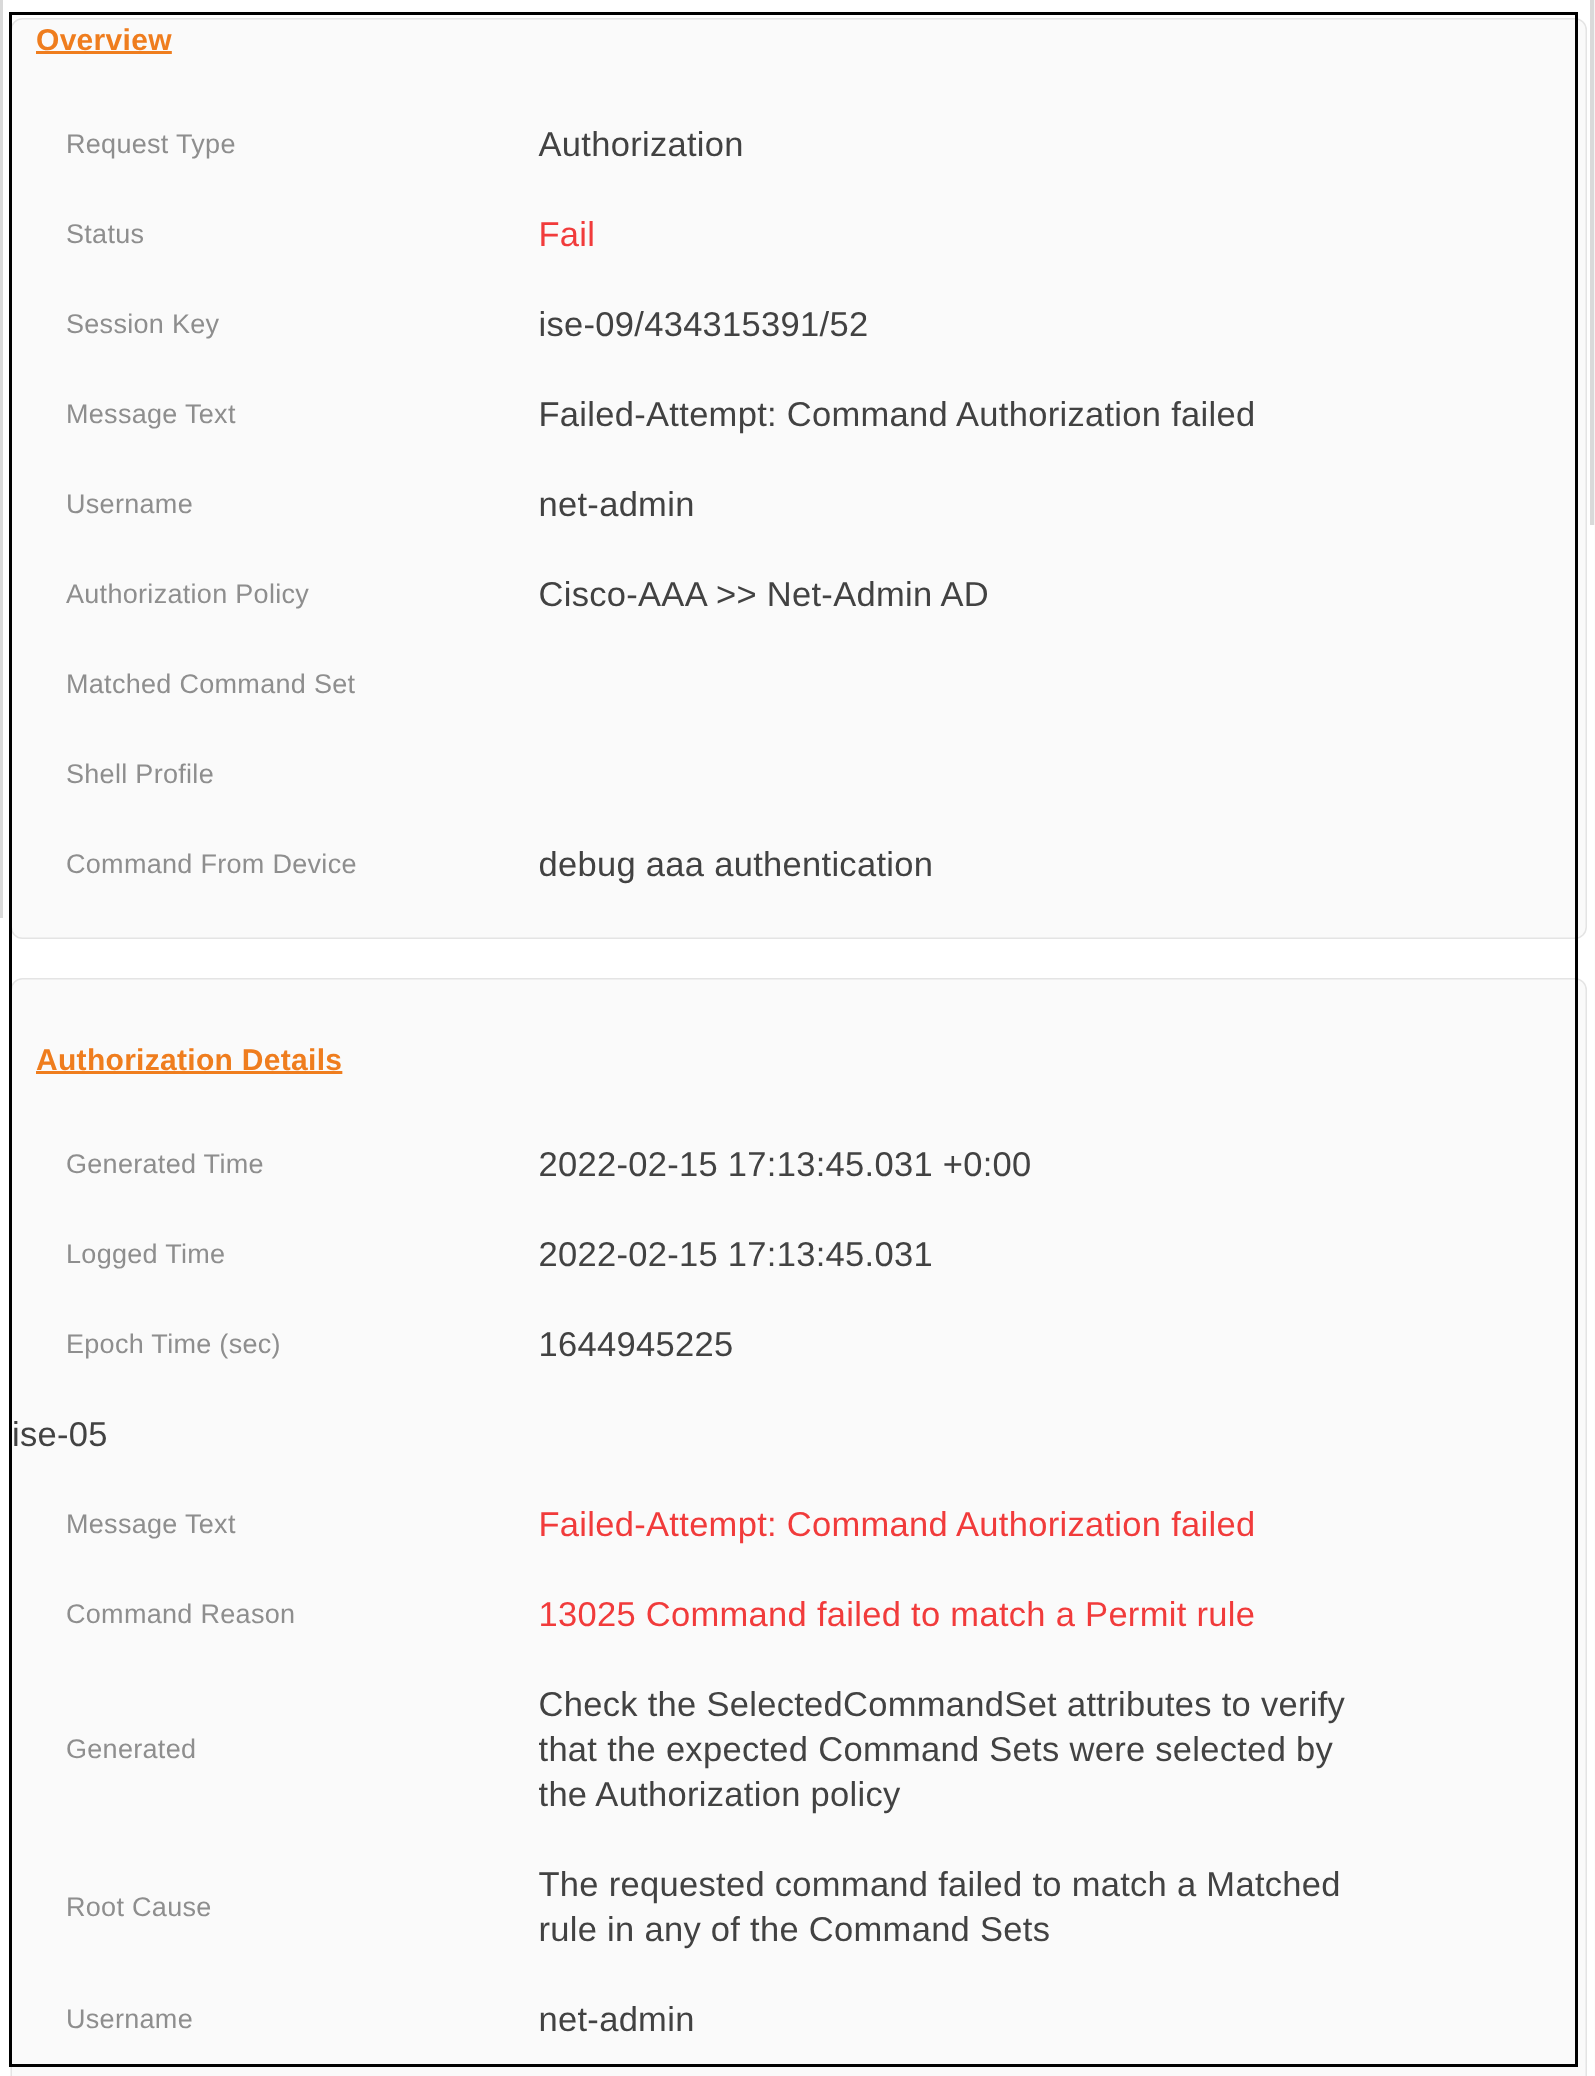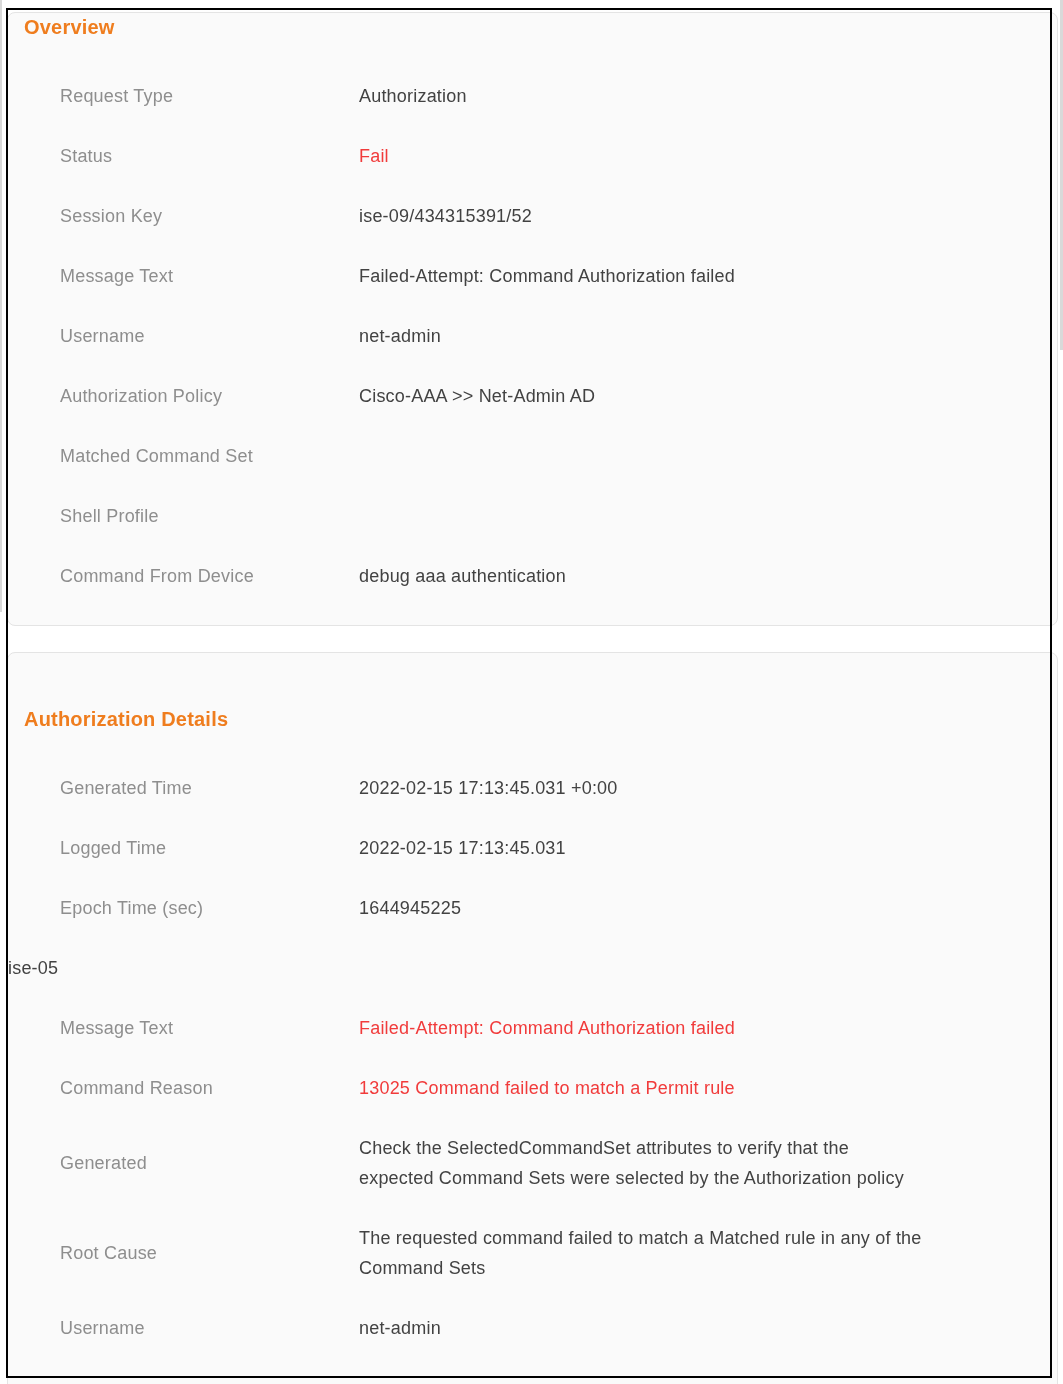--- a/index.html
+++ b/index.html
@@ -33,36 +33,37 @@
     border:1px solid var(--card-border);
     border-radius:8px;
     z-index:2;
   }
   .card.overview{top:12px;height:614px;}
   .card.details{top:652px;height:760px;}
   .card-title{
     font-size:20px;font-weight:bold;line-height:24px;
     color:var(--orange);
     margin-left:16px;
+    text-decoration:underline;
   }
   .card.overview .card-title{margin-top:2px;}
-  .card.details .card-title{margin-top:54px;}
+  .card.details .card-title{margin-top:42px;}
   .rows{margin-top:42px;}
   .row{
     display:flex;align-items:center;
     min-height:30px;margin-bottom:30px;
   }
   .row .label{
-    flex:0 0 351px;padding-left:52px;
+    flex:0 0 351px;padding-left:36px;
     font-size:18px;line-height:30px;
     color:var(--label-gray);
   }
   .row .value{
     width:565px;
-    font-size:18px;line-height:30px;
+    font-size:23px;line-height:30px;
     color:var(--value-dark);
   }
   .row .value.red{color:var(--alert-red);}
 </style>
 </head>
 <body>
 
 <div class="edge-artifact edge-left"></div>
 <div class="edge-artifact edge-right"></div>
 

